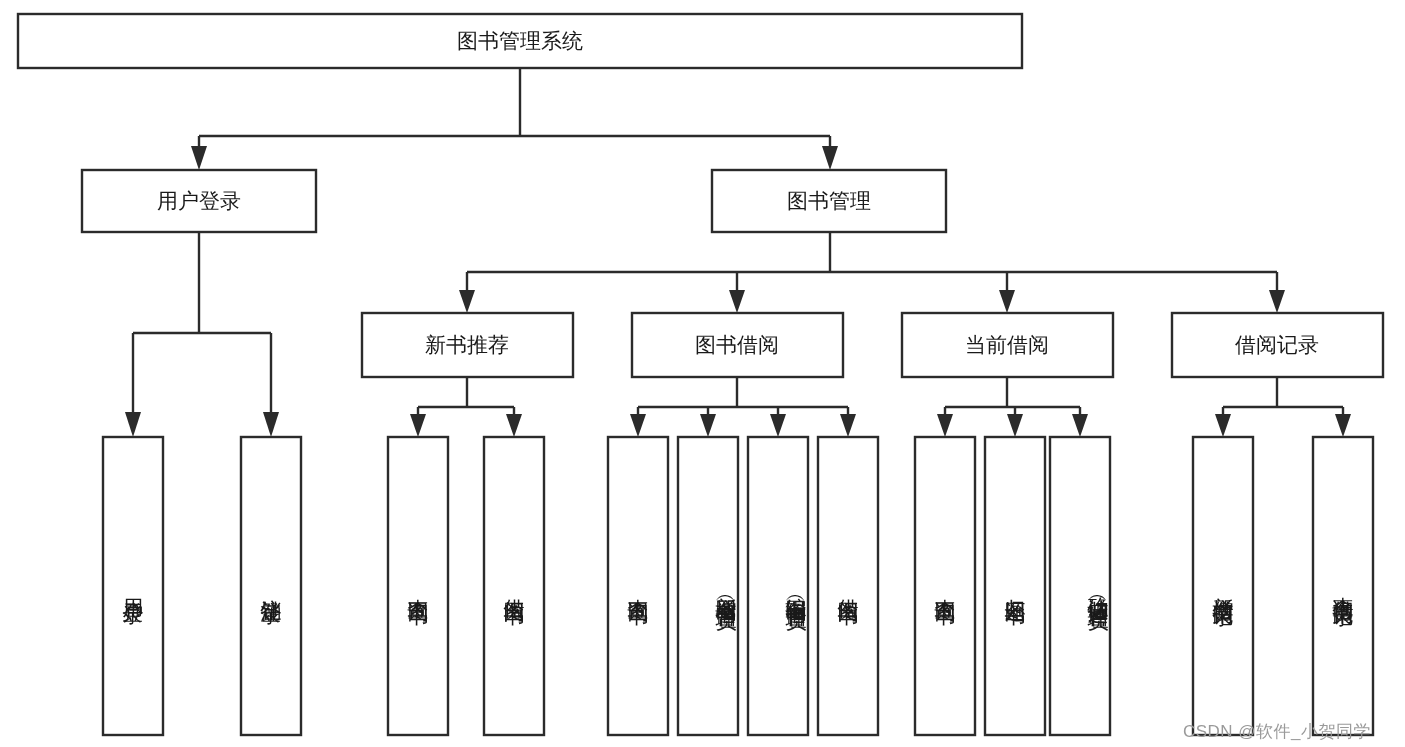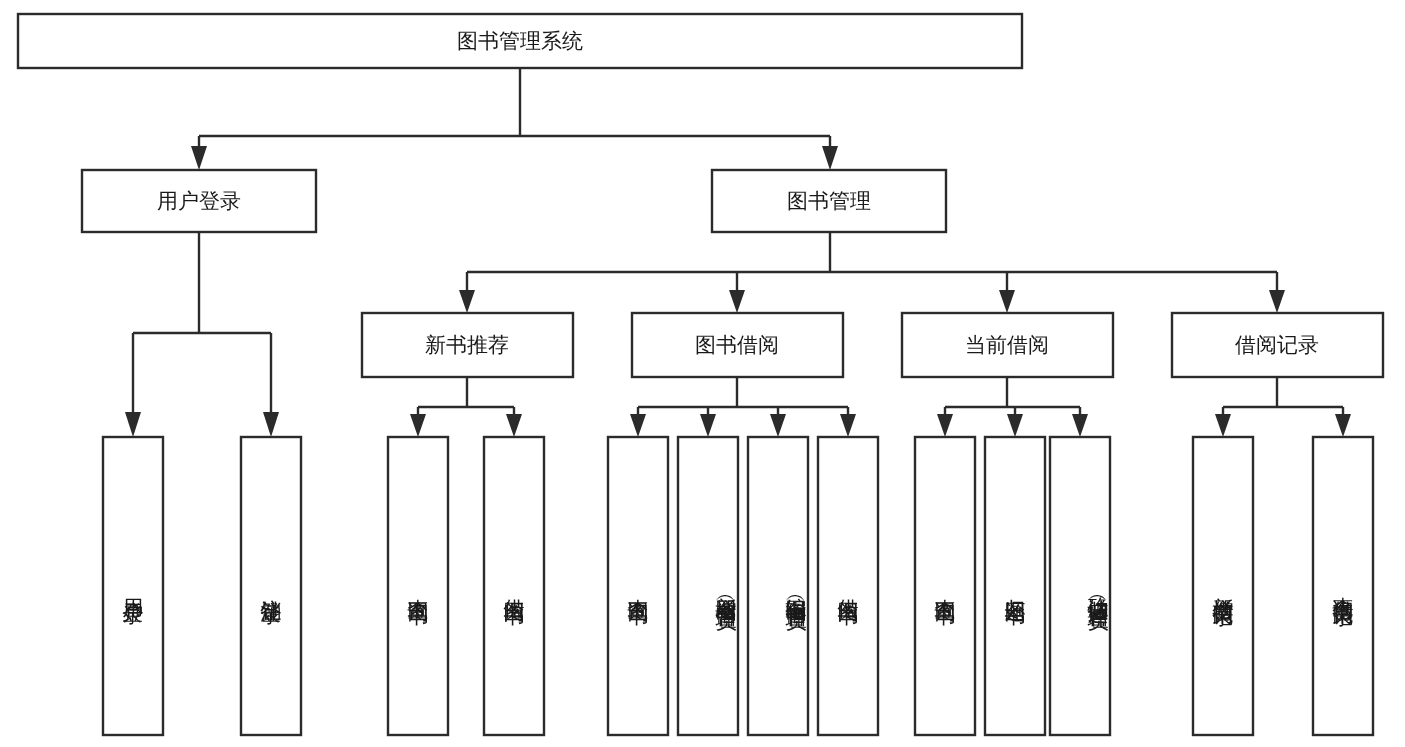--- a/index.html
+++ b/index.html
@@ -207,14 +207,15 @@
   <div class="vlabel-wrap" style="left:748px; top:437px; width:60px; height:298px; align-items:flex-start; padding-top:6px; box-sizing:border-box;">编辑图书（管理员）</div>
   <div class="vlabel-wrap" style="left:818px; top:437px; width:60px; height:298px;">借阅图书</div>
 
   <div class="vlabel-wrap" style="left:915px; top:437px; width:60px; height:298px;">查询图书</div>
   <div class="vlabel-wrap" style="left:985px; top:437px; width:60px; height:298px;">归还图书</div>
   <div class="vlabel-wrap" style="left:1050px; top:437px; width:60px; height:298px; align-items:flex-start; padding-top:6px; box-sizing:border-box;">确认归还（管理员）</div>
 
   <div class="vlabel-wrap" style="left:1193px; top:437px; width:60px; height:298px;">新增借阅记录</div>
   <div class="vlabel-wrap" style="left:1313px; top:437px; width:60px; height:298px;">查询借阅记录</div>
 
+  <div class="watermark">CSDN @软件_小贺同学</div>
 
 </div>
 
 </body></html>

